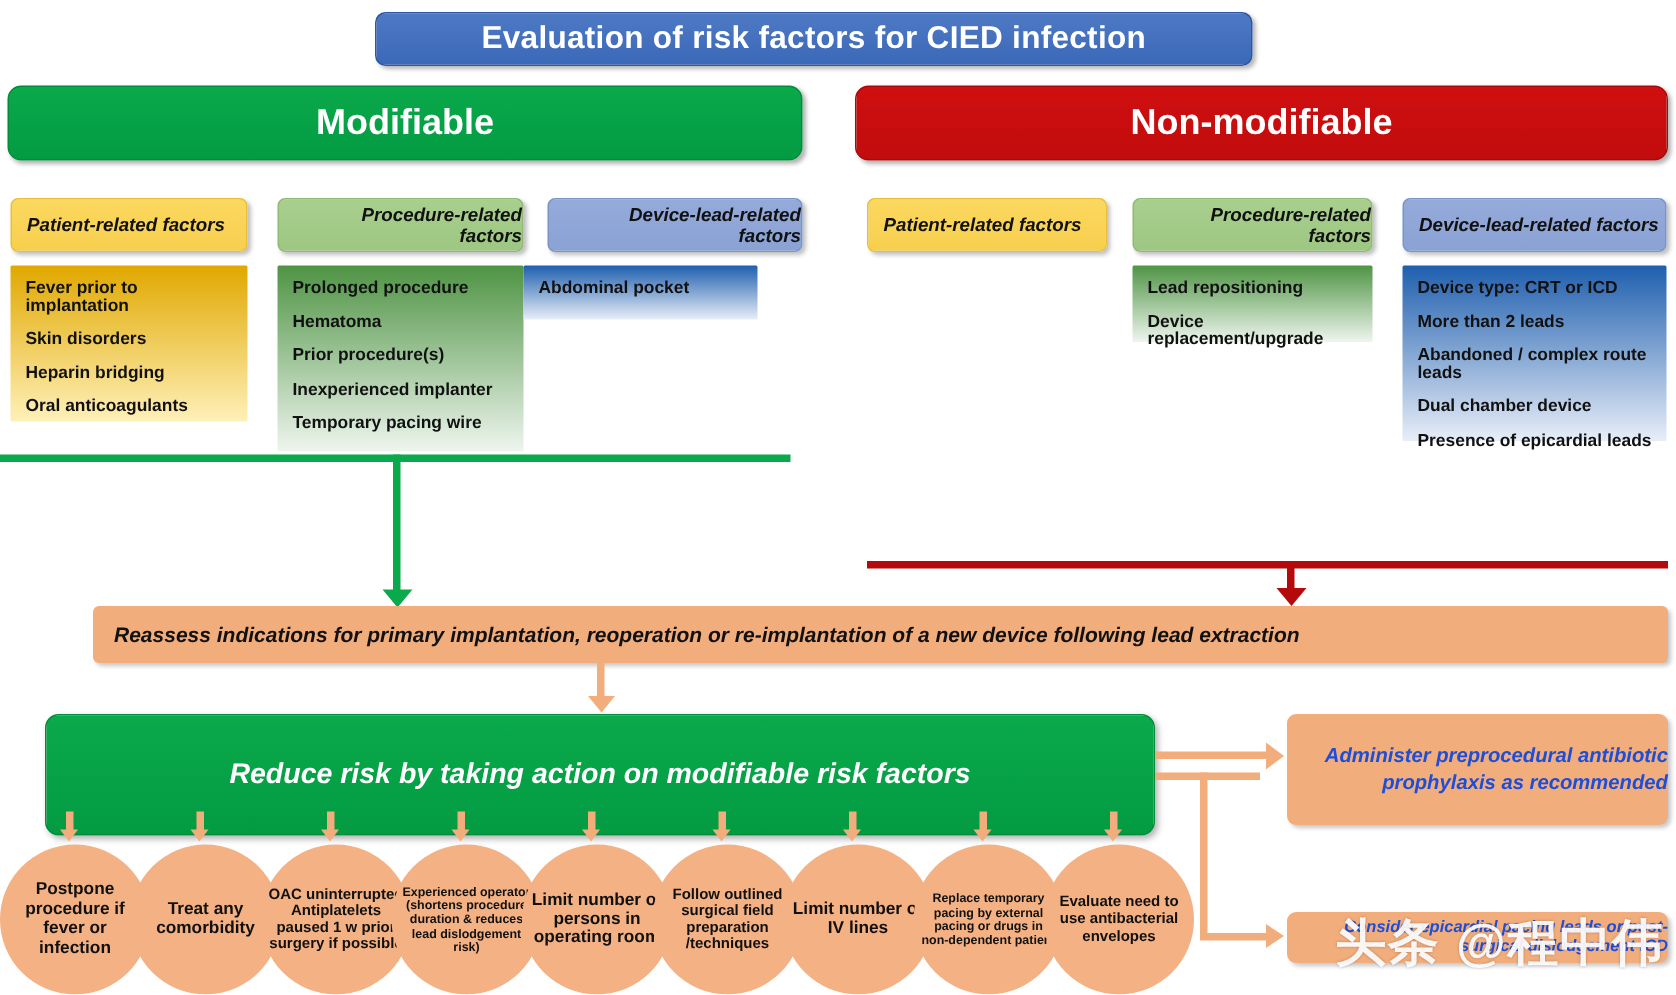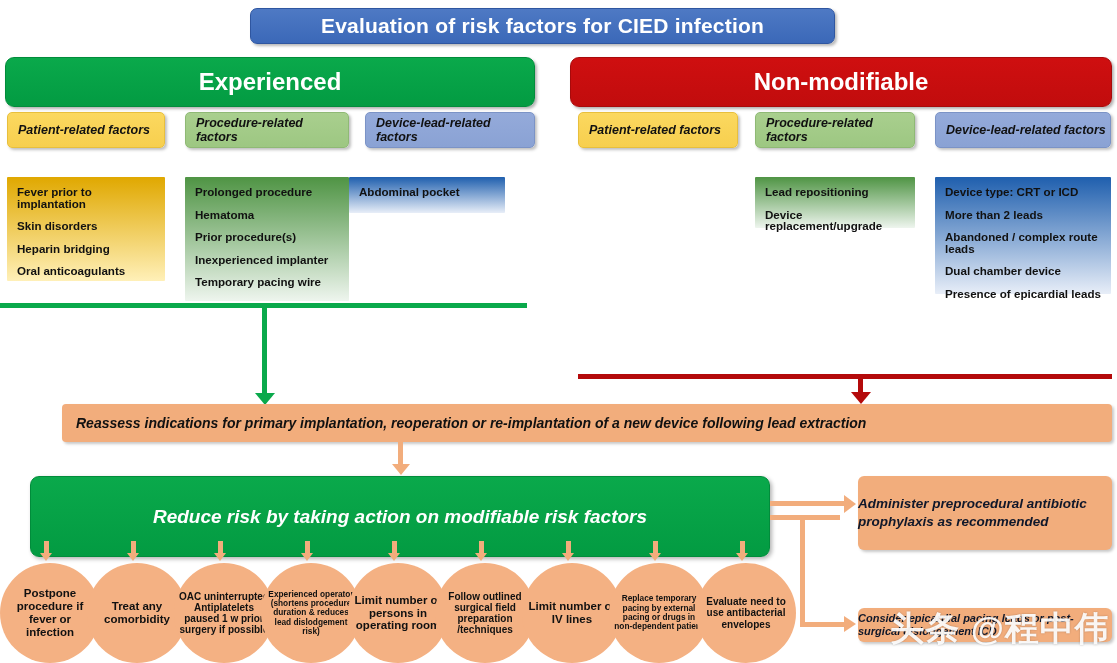--- a/index.html
+++ b/index.html
@@ -47,21 +47,22 @@
   }
 
   
   .chip{
     height:36px;border-radius:5px;
     display:flex;align-items:center;
     padding-left:10px;
     font-size:12.5px;font-weight:bold;font-style:italic;
     color:#111;
     box-shadow:2px 2px 3px rgba(0,0,0,0.25);
-    top:112px;
+    top:132px;
+    text-align:right;
   }
   .chip-yellow{background:linear-gradient(to bottom,#fbd85f,#f7cf4e);border:1px solid #e8bf3c;}
   .chip-green{background:linear-gradient(to bottom,#a9cf8e,#9dc782);border:1px solid #8fb975;}
   .chip-blue{background:linear-gradient(to bottom,#94aada,#8aa2d4);border:1px solid #7b93c6;}
 
   
   .panel{
     border-radius:1px;
     padding:9px 10px 21px 10px;
     font-size:11.6px;font-weight:bold;color:#111;
@@ -98,22 +99,22 @@
     border-radius:9px;
     display:flex;align-items:center;justify-content:center;
     color:#fff;font-size:19px;font-weight:bold;font-style:italic;
     box-shadow:2px 2px 4px rgba(0,0,0,0.3);
   }
 
   
   .side-box{
     background:#f2ad7c;border-radius:6px;
     display:flex;align-items:center;justify-content:center;
-    text-align:left;
-    font-weight:bold;font-style:italic;color:#0f172a;
+    text-align:right;
+    font-weight:bold;font-style:italic;color:#1d4ed8;
     box-shadow:2px 2px 3px rgba(0,0,0,0.22);
     padding:0;
   }
   .side-top{left:858px;top:476px;width:254px;height:74px;font-size:13.5px;line-height:1.35;}
   .side-bot{left:858px;top:608px;width:254px;height:34px;font-size:11px;line-height:1.2;}
 
   
   .circle{
     position:absolute;
     border-radius:50%;
@@ -144,21 +145,21 @@
     pointer-events:none;
   }
 </style>
 </head>
 <body>
 
 <div class="canvas">
 
   <div class="abs title-bar">Evaluation of risk factors for CIED infection</div>
 
-  <div class="abs col-head head-green">Experienced</div>
+  <div class="abs col-head head-green">Modifiable</div>
   <div class="abs col-head head-red">Non-modifiable</div>
 
   <div class="abs chip chip-yellow" style="left:7px;width:158px;">Patient-related factors</div>
   <div class="abs chip chip-green" style="left:185px;width:164px;">Procedure-related factors</div>
   <div class="abs chip chip-blue" style="left:365px;width:170px;">Device-lead-related factors</div>
 
   <div class="abs panel p-yellow" style="left:7px;width:158px;height:104px;">
     <div>Fever prior to implantation</div>
     <div>Skin disorders</div>
     <div>Heparin bridging</div>

